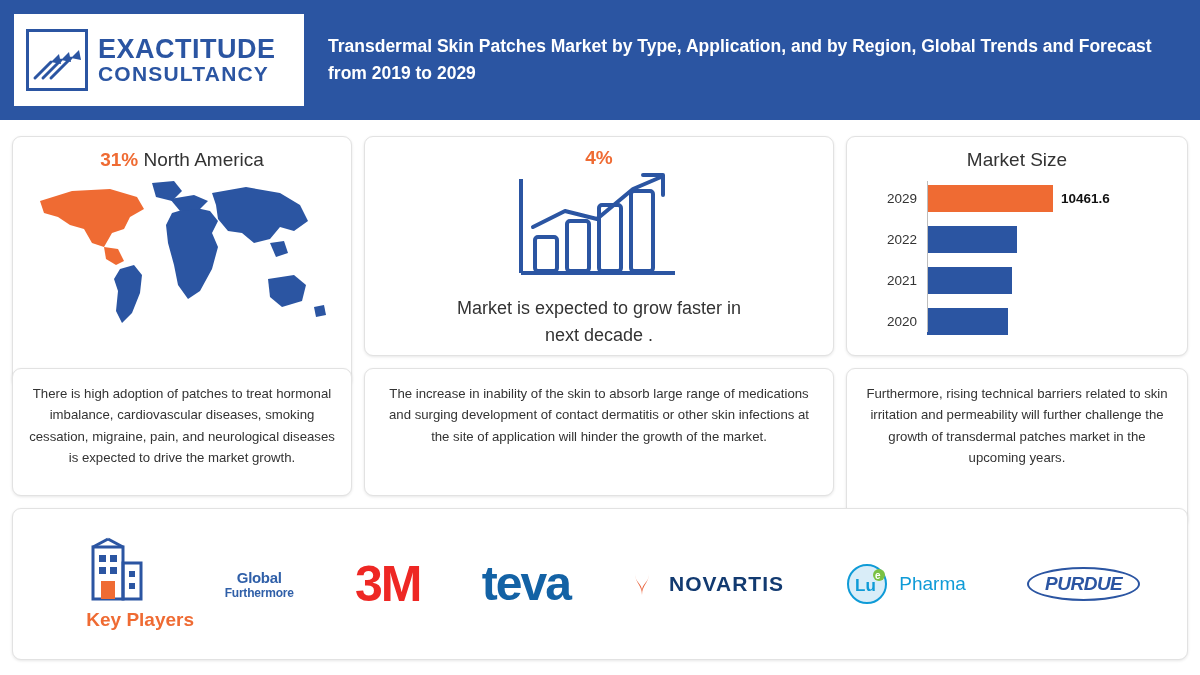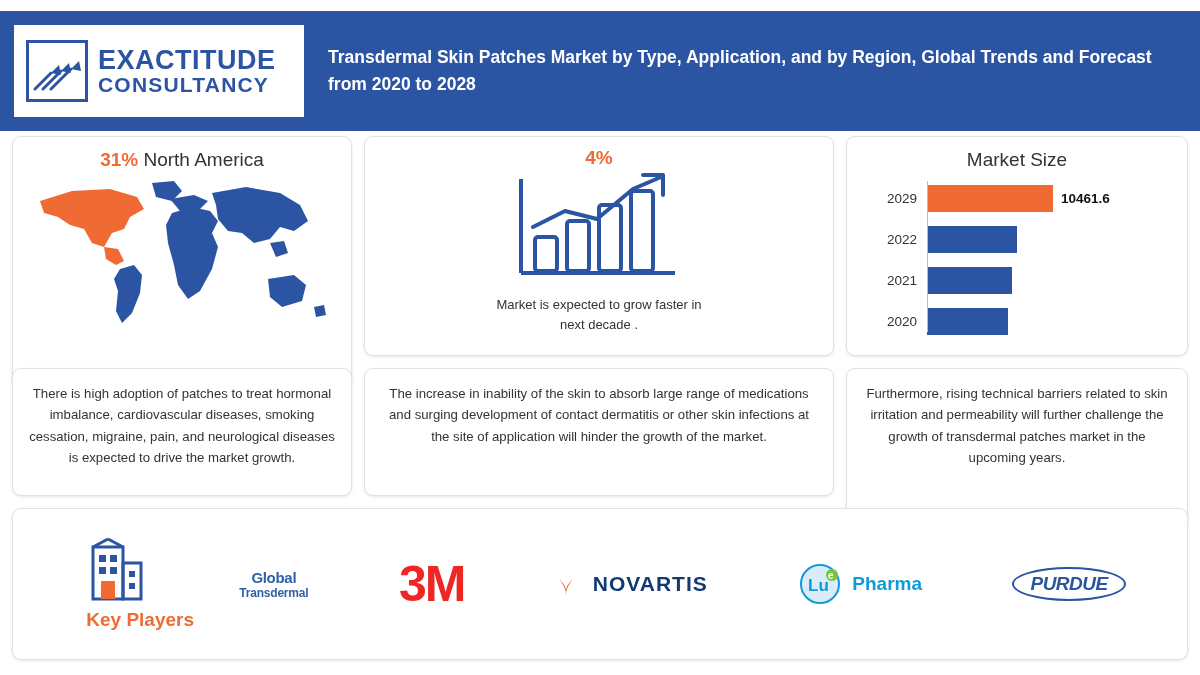--- a/index.html
+++ b/index.html
@@ -10,21 +10,21 @@
     overflow: hidden;
   }
   .page {
     position: relative;
     width: 1200px; height: 675px;
     background: #ffffff;
   }
 
   
   .header {
-    position: absolute; left: 0; top: 11px;
+    position: absolute; left: 0; top: 0;
     width: 1200px; height: 120px;
     background: #2b55a2;
     display: flex; align-items: center;
   }
   .logo-box {
     margin-left: 14px;
     width: 290px; height: 92px;
     background: #ffffff;
     border: 2px solid #ffffff;
     display: flex; align-items: center;
@@ -87,21 +87,21 @@
   .map-wrap { display:flex; justify-content:center; align-items:center; padding-top:2px; }
 
   
   .grow-pct {
     text-align: center; padding-top: 10px;
     color: #ef6b33; font-size: 19px; font-weight: bold;
   }
   .grow-icon { display:flex; justify-content:center; margin-top:-4px; }
   .grow-cap {
     text-align: center; margin-top: 10px;
-    font-size: 13px; color: #333; line-height: 1.5;
+    font-size: 18px; color: #333; line-height: 1.5;
   }
 
   
   .ms-title {
     text-align: center; padding-top: 12px;
     font-size: 19px; color: #333;
   }
   .ms-chart { margin-top: 10px; padding-left: 18px; position: relative; }
   .ms-row { display:flex; align-items:center; height:34px; margin-bottom:7px; }
   .ms-label { width: 52px; text-align:right; font-size:13.5px; color:#333; margin-right:10px; }
@@ -132,21 +132,21 @@
   .logos { flex:1; display:flex; align-items:center; justify-content:space-around; }
 
   .logo-imquest { text-align:center; }
   .logo-imquest .iq1 { font-size:15px; font-weight:bold; color:#2f5fa8; letter-spacing:-.3px; }
   .logo-imquest .iq2 { font-size:12px; font-weight:bold; color:#2f5fa8; letter-spacing:-.2px; }
   .logo-3m { color:#ee2724; font-size:50px; font-weight:bold; letter-spacing:-2px; line-height:1; }
   .logo-teva { color:#1362a5; font-size:48px; font-weight:bold; letter-spacing:-2px; line-height:1; }
   .logo-novartis { display:flex; align-items:center; gap:16px; }
   .logo-novartis .nv-text { color:#123a70; font-size:21px; font-weight:bold; letter-spacing:1px; }
   .logo-luye { display:flex; align-items:center; gap:8px; }
-  .logo-luye .pharma { color:#0f9bd7; font-size:19px; font-weight:bold; }
+  .logo-luye .pharma { color:#0f9bd7; font-size:19px; font-weight:normal; }
   .logo-purdue {
     border:2px solid #2b55a2; border-radius:50%/50%;
     padding:4px 16px;
     color:#2b55a2; font-size:19px; font-weight:bold; font-style:italic; letter-spacing:-.5px;
   }
   .nowrap { white-space: nowrap; }
 </style>
 </head>
 <body>
 
@@ -166,21 +166,21 @@
             <polygon points="32,28 40,20 42,30"></polygon>
             <polygon points="42,26 50,18 52,28"></polygon>
           </g>
         </svg>
       </div>
       <div class="logo-text">
         <div class="l1">EXACTITUDE</div>
         <div class="l2">CONSULTANCY</div>
       </div>
     </div>
-    <div class="header-title">Transdermal Skin Patches Market by Type, Application, and by Region, Global Trends and Forecast from 2020 to 2028</div>
+    <div class="header-title">Transdermal Skin Patches Market by Type, Application, and by Region, Global Trends and Forecast from 2019 to 2029</div>
   </div>
 
   <div class="card" id="card-map">
     <div class="map-head">
       <span class="pct">31%</span>
       <span>North America</span>
     </div>
     <div class="map-wrap">
       <svg width="300" height="160" viewBox="0 0 300 160">
 
@@ -281,25 +281,26 @@
             </g>
             <rect x="26" y="44" width="14" height="18" fill="#ef6b33"></rect>
           </svg>
         </div>
         <div class="kp-label">Key Players</div>
       </div>
 
       <div class="logos">
         <div class="logo-imquest">
           <div class="iq1">Global</div>
-          <div class="iq2">Transdermal</div>
+          <div class="iq2">Furthermore</div>
         </div>
 
         <div class="logo-3m">3M</div>
 
+        <div class="logo-teva">teva</div>
 
         <div class="logo-novartis">
           <svg width="22" height="26" viewBox="0 0 22 26">
             <path d="M4,2 C4,12 11,12 11,20 C11,12 18,12 18,2 C18,12 11,14 11,24 C11,14 4,12 4,2 Z" fill="#e8623b"></path>
           </svg>
           <span class="nv-text nowrap">NOVARTIS</span>
         </div>
 
         <div class="logo-luye">
           <svg width="46" height="42" viewBox="0 0 46 42">

